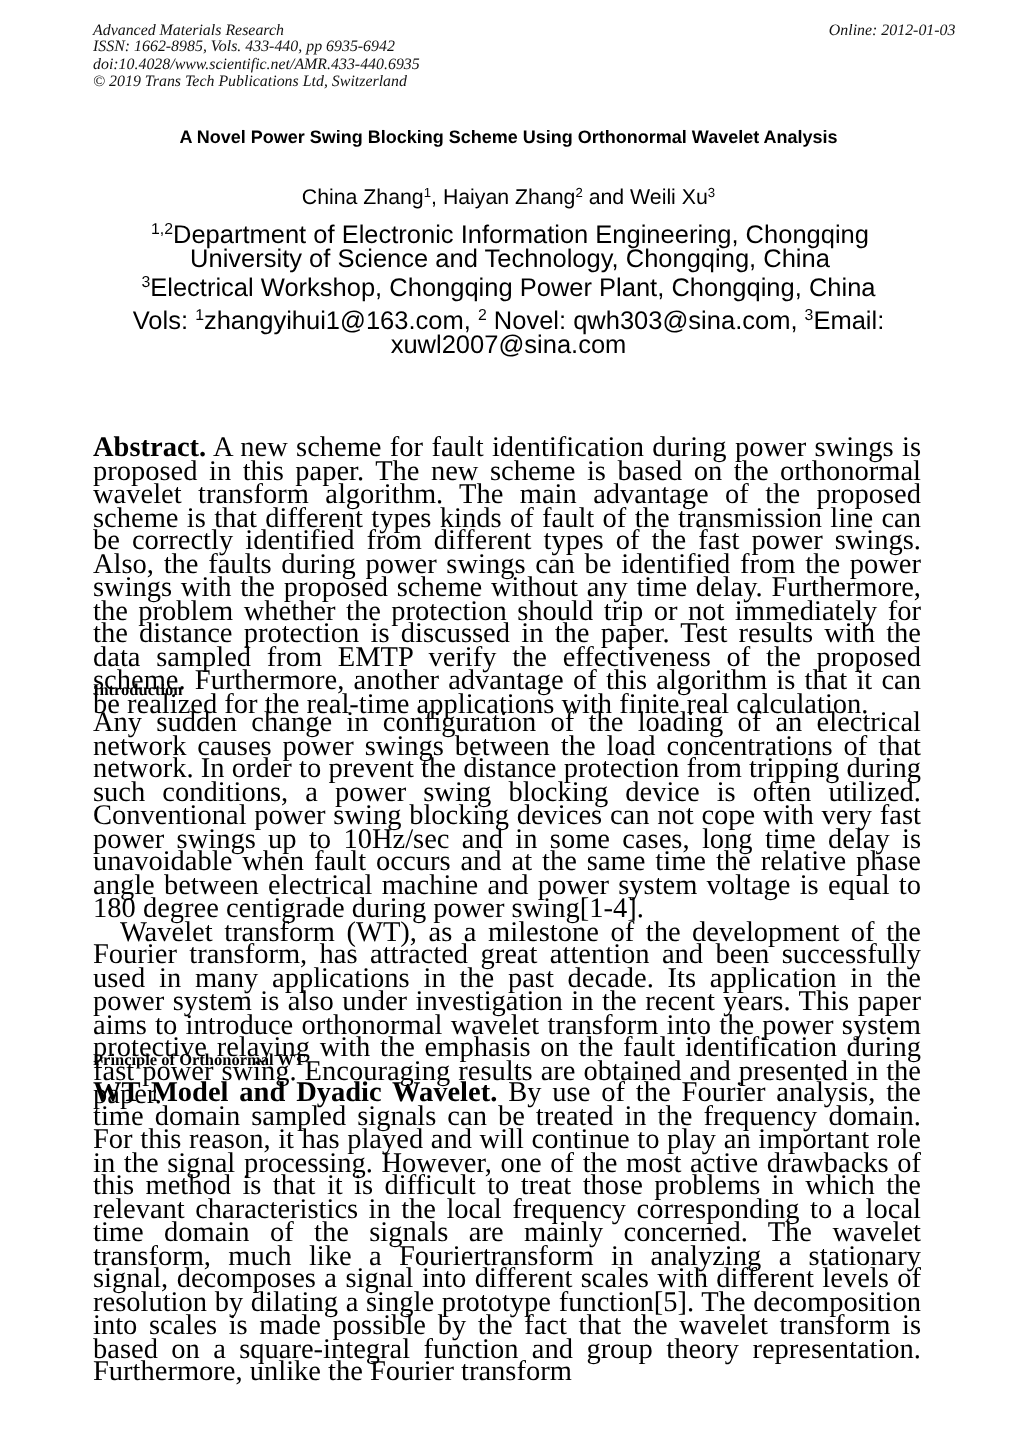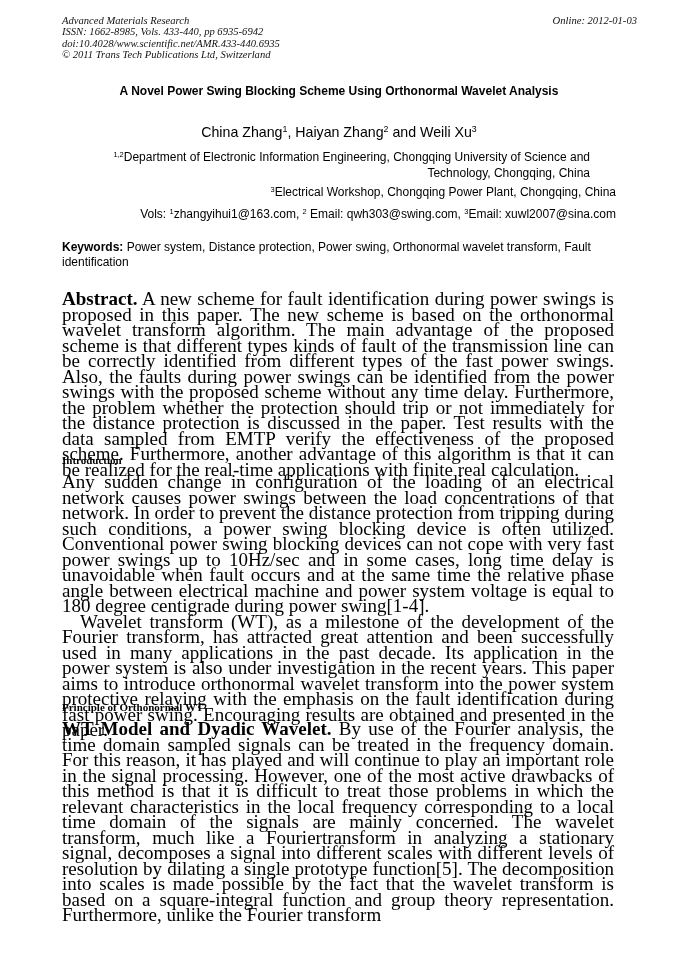--- a/index.html
+++ b/index.html
@@ -2,64 +2,61 @@
 <html><head>
 <meta charset="utf-8">
 <style>
   html, body { margin: 0; padding: 0; background: #ffffff; }
   body { width: 678px; height: 959px; position: relative; overflow: hidden; color: #000; }
   .page { position: absolute; left: 0; top: 0; width: 678px; height: 959px; padding-left: 22px; }
   .hdr-left { position: absolute; left: 62px; top: 15px; font-family: "Liberation Serif", serif; font-style: italic; font-size: 10.6px; line-height: 11.4px; color: #111; }
   .hdr-right { position: absolute; right: 63px; top: 15px; font-family: "Liberation Serif", serif; font-style: italic; font-size: 10.6px; line-height: 11.4px; color: #111; }
   .title { position: absolute; left: 62px; width: 554px; top: 82px; text-align: center; font-family: "Liberation Sans", sans-serif; font-weight: bold; font-size: 12px; line-height: 19px; }
   .authors { position: absolute; left: 62px; width: 554px; top: 123px; text-align: center; font-family: "Liberation Sans", sans-serif; font-size: 14.2px; line-height: 18px; }
-  .affil { position: absolute; left: 62px; width: 554px; text-align: right; font-family: "Liberation Sans", sans-serif; font-size: 12px; line-height: 16px; }
+  .affil { position: absolute; left: 62px; width: 554px; text-align: center; font-family: "Liberation Sans", sans-serif; font-size: 17px; line-height: 16px; }
   sup { font-size: 0.62em; vertical-align: 0.55em; line-height: 0; }
   .keywords { position: absolute; left: 62px; width: 554px; top: 240px; font-family: "Liberation Sans", sans-serif; font-size: 12px; line-height: 15px; }
   .kw-label { font-weight: bold; }
   .body-text { position: absolute; left: 62px; width: 552px; font-family: "Liberation Serif", serif; font-size: 19px; line-height: 15.5px; text-align: justify; }
   .body-text p { margin: 0; }
   .indent { text-indent: 18px; }
   .b { font-weight: bold; }
   .section { position: absolute; left: 62px; font-family: "Liberation Serif", serif; font-weight: bold; font-size: 11px; line-height: 15.5px; }
 </style>
 </head>
 <body>
 
 <div class="page">
 
   <div class="hdr-left">
     <div>Advanced Materials Research</div>
     <div>ISSN: 1662-8985, Vols. 433-440, pp 6935-6942</div>
     <div>doi:10.4028/www.scientific.net/AMR.433-440.6935</div>
-    <div>© 2011 Trans Tech Publications Ltd, Switzerland</div>
+    <div>© 2019 Trans Tech Publications Ltd, Switzerland</div>
   </div>
   <div class="hdr-right">Online: 2012-01-03</div>
 
   <div class="title">A Novel Power Swing Blocking Scheme Using Orthonormal Wavelet Analysis</div>
 
   <div class="authors">
     <span>China Zhang</span><sup>1</sup><span>, </span><span>Haiyan Zhang</span><sup>2</sup><span> and </span><span>Weili Xu</span><sup>3</sup>
   </div>
 
   <div class="affil" style="top:149px; left:90px; width:500px;">
     <sup>1,2</sup><span>Department of Electronic Information Engineering, Chongqing University of Science and Technology, Chongqing, China</span>
   </div>
 
   <div class="affil" style="top:184px;">
     <sup>3</sup><span>Electrical Workshop, Chongqing Power Plant, Chongqing, China</span>
   </div>
 
   <div class="affil" style="top:206px;">
-    <span>Vols: </span><sup>1</sup><span>zhangyihui1@163.com, </span><sup>2</sup><span> Email: qwh303@swing.com, </span><sup>3</sup><span>Email: xuwl2007@sina.com</span>
+    <span>Vols: </span><sup>1</sup><span>zhangyihui1@163.com, </span><sup>2</sup><span> Novel: qwh303@sina.com, </span><sup>3</sup><span>Email: xuwl2007@sina.com</span>
   </div>
 
-  <div class="keywords">
-    <span class="kw-label">Keywords:</span><span> Power system, Distance protection, Power swing, Orthonormal wavelet transform, Fault identification</span>
-  </div>
 
   <div class="body-text" style="top:291px;">
     <p><span class="b">Abstract.</span><span> A new scheme for fault identification during power swings is proposed in this paper. The new scheme is based on the orthonormal wavelet transform algorithm. The main advantage of the proposed scheme is that different types kinds of fault of the transmission line can be correctly identified from different types of the fast power swings. Also, the faults during power swings can be identified from the power swings with the proposed scheme without any time delay. Furthermore, the problem whether the protection should trip or not immediately for the distance protection is discussed in the paper. Test results with the data sampled from EMTP verify the effectiveness of the proposed scheme. Furthermore, another advantage of this algorithm is that it can be realized for the real-time applications with finite real calculation.</span></p>
   </div>
 
   <div class="section" style="top:453px;">Introduction</div>
 
   <div class="body-text" style="top:474px;">
     <p>Any sudden change in configuration of the loading of an electrical network causes power swings between the load concentrations of that network. In order to prevent the distance protection from tripping during such conditions, a power swing blocking device is often utilized. Conventional power swing blocking devices can not cope with very fast power swings up to 10Hz/sec and in some cases, long time delay is unavoidable when fault occurs and at the same time the relative phase angle between electrical machine and power system voltage is equal to 180 degree centigrade during power swing[1-4].</p>
     <p class="indent">Wavelet transform (WT), as a milestone of the development of the Fourier transform, has attracted great attention and been successfully used in many applications in the past decade. Its application in the power system is also under investigation in the recent years. This paper aims to introduce orthonormal wavelet transform into the power system protective relaying with the emphasis on the fault identification during fast power swing. Encouraging results are obtained and presented in the paper.</p>

